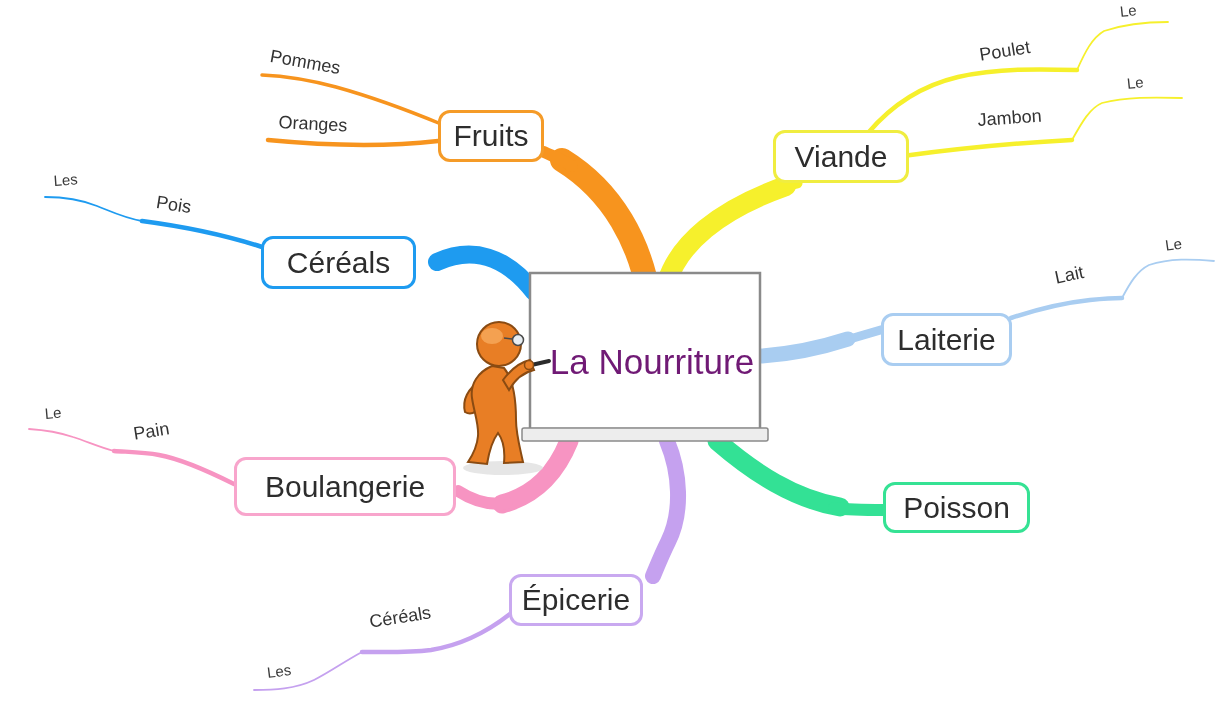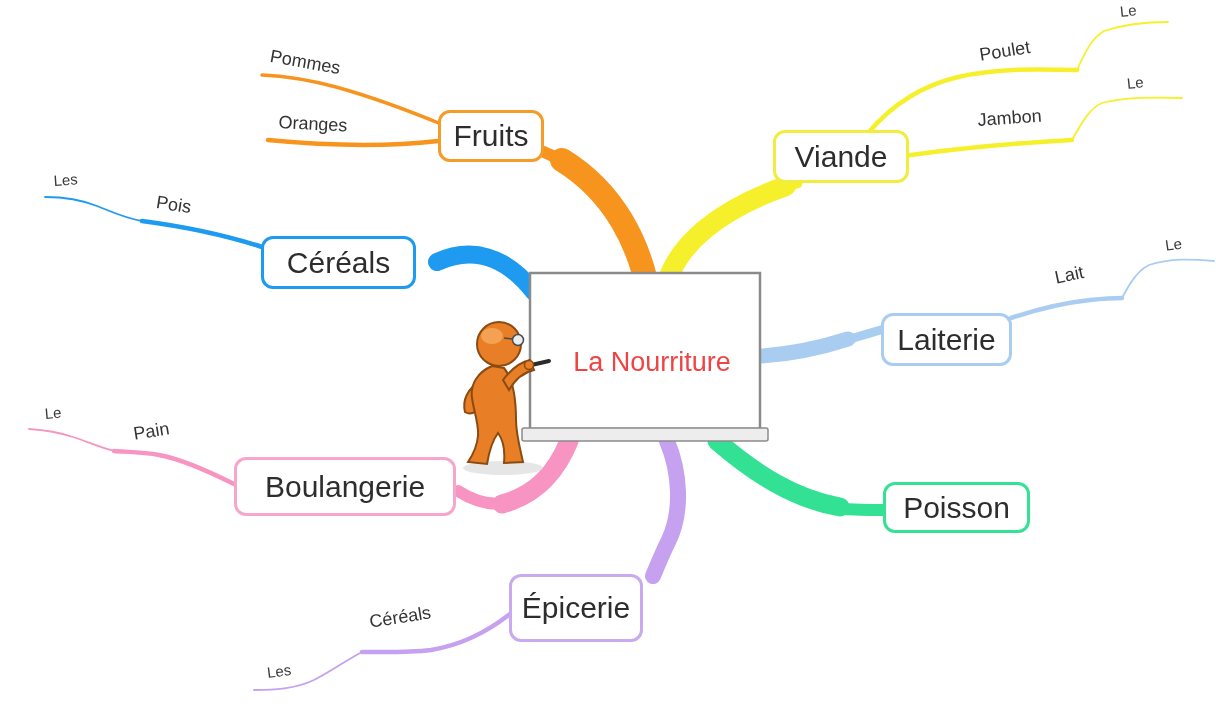--- a/index.html
+++ b/index.html
@@ -6,21 +6,21 @@
   body{width:1216px;height:721px;overflow:hidden;font-family:"Liberation Sans",sans-serif;}
   #stage{position:relative;width:1216px;height:721px;background:#fff;}
   #branches{position:absolute;left:0;top:0;z-index:1;}
   .node{
     position:absolute;z-index:3;box-sizing:border-box;
     background:#fff;border:3px solid #ccc;border-radius:12px;
     display:flex;align-items:center;justify-content:center;
     color:#2d2d2d;font-size:30px;white-space:nowrap;
   }
   .center-title{
-    position:absolute;z-index:3;color:#ef4444;font-size:27px;
+    position:absolute;z-index:3;color:#701a75;font-size:35px;
     display:flex;align-items:center;justify-content:center;white-space:nowrap;
   }
   .sub{
     position:absolute;z-index:3;color:#333;font-size:18px;white-space:nowrap;
     transform-origin:left top;
   }
   .art{
     position:absolute;z-index:3;color:#3a3a3a;font-size:15px;white-space:nowrap;
     transform-origin:left top;
   }
@@ -103,21 +103,21 @@
   </svg>
 
   <div class="center-title" style="left:546px;top:347px;width:212px;height:30px;">La Nourriture</div>
 
   <div class="node" style="left:438px;top:110px;width:106px;height:52px;border-color:#F59B28;">Fruits</div>
   <div class="node" style="left:773px;top:130px;width:136px;height:53px;border-color:#F0ED40;">Viande</div>
   <div class="node" style="left:261px;top:236px;width:155px;height:53px;border-color:#1E9BF0;">Céréals</div>
   <div class="node" style="left:881px;top:303px;width:131px;height:53px;border-color:#A9CDF1;margin-top:10px;">Laiterie</div>
   <div class="node" style="left:883px;top:482px;width:147px;height:51px;border-color:#35E294;">Poisson</div>
   <div class="node" style="left:234px;top:457px;width:222px;height:59px;border-color:#F8A5CC;">Boulangerie</div>
-  <div class="node" style="left:509px;top:574px;width:134px;height:68px;border-color:#C9A9F0;">Épicerie</div>
+  <div class="node" style="left:509px;top:574px;width:134px;height:52px;border-color:#C9A9F0;">Épicerie</div>
 
   <div class="sub" style="left:272px;top:46px;transform:rotate(10deg);">Pommes</div>
   <div class="sub" style="left:279px;top:112px;transform:rotate(3deg);">Oranges</div>
 
   <div class="sub" style="left:978px;top:45px;transform:rotate(-9deg);">Poulet</div>
   <div class="art" style="left:1119px;top:3px;transform:rotate(-6deg);">Le</div>
   <div class="sub" style="left:977px;top:110px;transform:rotate(-4deg);">Jambon</div>
   <div class="art" style="left:1126px;top:75px;transform:rotate(-6deg);">Le</div>
 
   <div class="sub" style="left:158px;top:192px;transform:rotate(9deg);">Pois</div>

